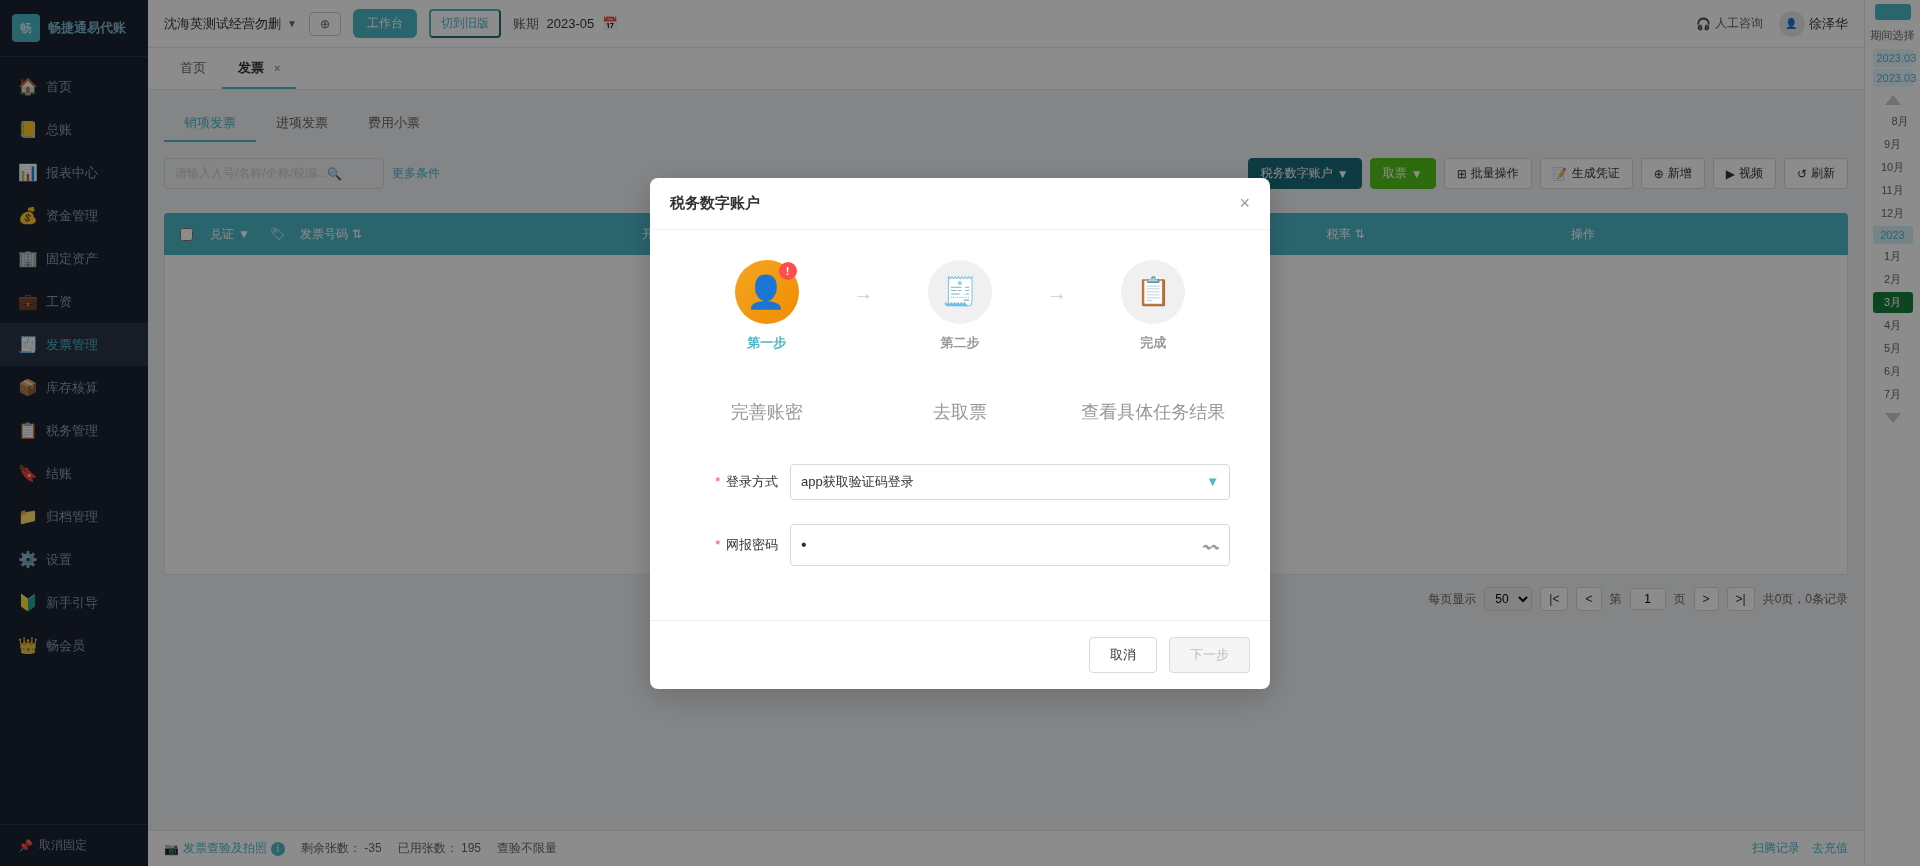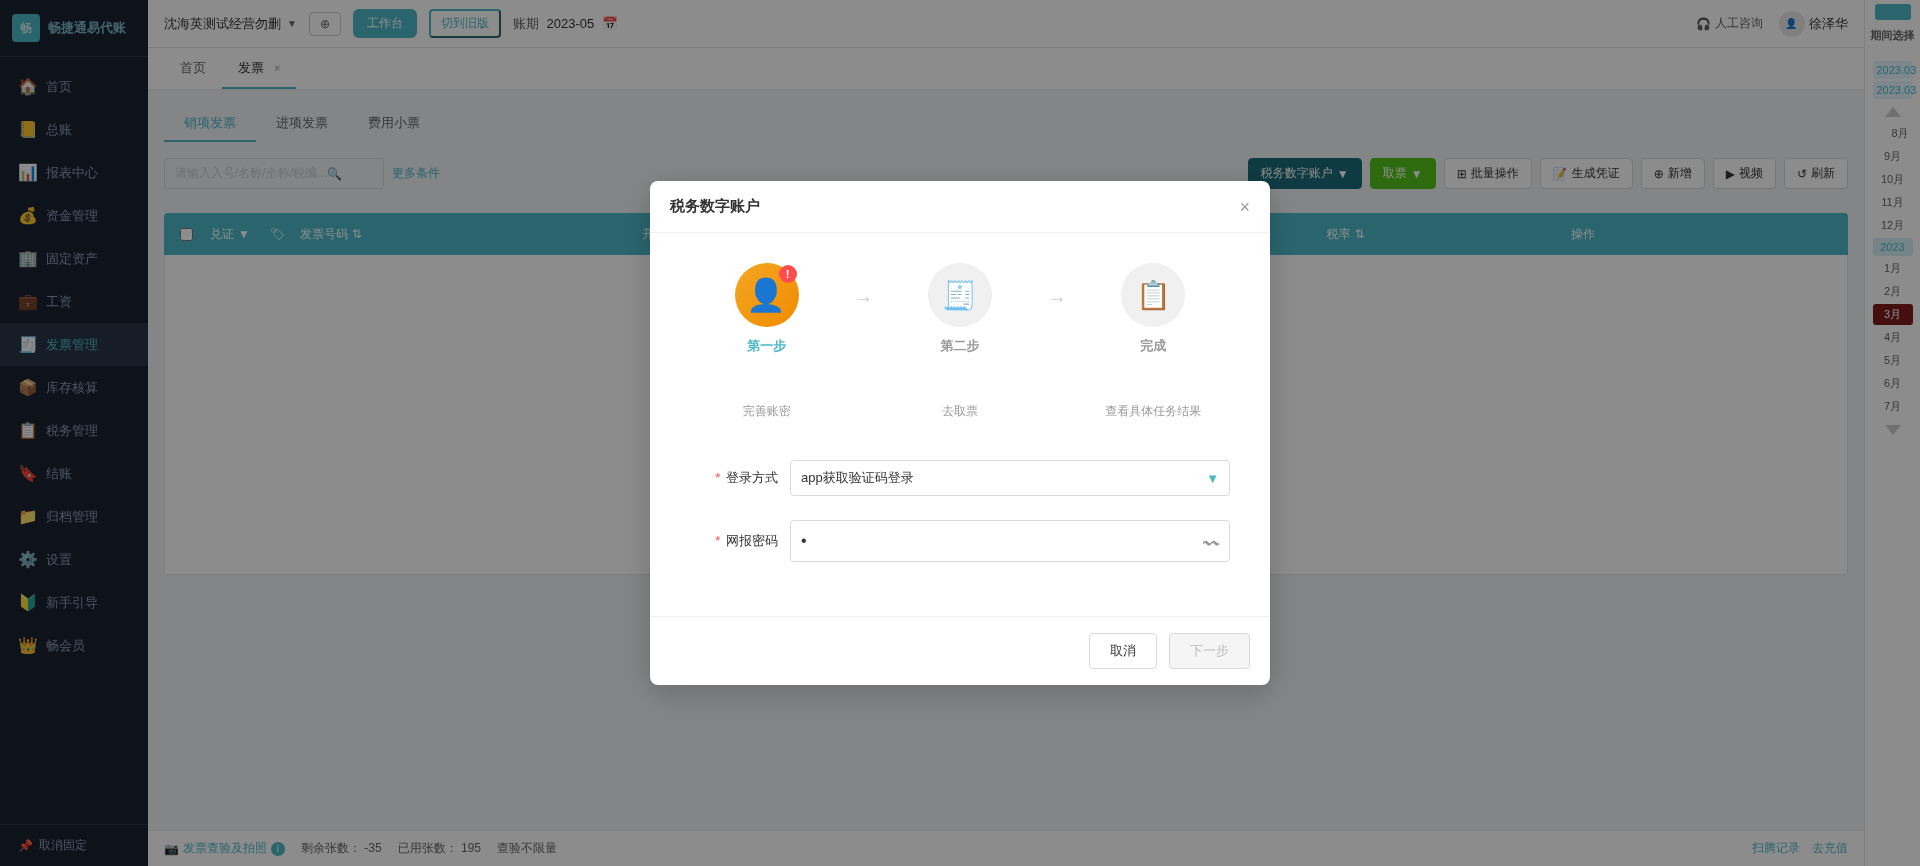--- a/index.html
+++ b/index.html
@@ -32,21 +32,21 @@
     .topbar-btn-copy { background: transparent; border: 1px solid #ccc; color: #666; }
     .topbar-btn-workspace { background: #4db8c8; border: none; color: white; padding: 6px 14px; border-radius: 6px; }
     .topbar-right { margin-left: auto; display: flex; align-items: center; gap: 16px; }
     .topbar-service { display: flex; align-items: center; gap: 4px; color: #666; font-size: 12px; cursor: pointer; }
     .topbar-user { display: flex; align-items: center; gap: 4px; color: #333; font-size: 13px; cursor: pointer; }
     .user-avatar { width: 26px; height: 26px; background: #e8e8e8; border-radius: 50%; display: flex; align-items: center; justify-content: center; font-size: 10px; color: #999; }
 
     
     .page-tabs { background: #fff; padding: 0 16px; display: flex; align-items: center; border-bottom: 1px solid #e8e8e8; height: 42px; flex-shrink: 0; }
     .page-tab { padding: 10px 16px; font-size: 13px; color: #666; cursor: pointer; border-bottom: 2px solid transparent; display: flex; align-items: center; gap: 6px; }
-    .page-tab.active { color: #333; border-bottom: 2px solid #4db8c8; font-weight: 400; }
+    .page-tab.active { color: #333; border-bottom: 2px solid #4db8c8; font-weight: 700; }
     .page-tab-close { font-size: 11px; color: #999; margin-left: 4px; cursor: pointer; }
 
     
     .invoice-content { flex: 1; padding: 16px; overflow: auto; position: relative; }
     .invoice-subtabs { display: flex; gap: 0; margin-bottom: 16px; }
     .invoice-subtab { padding: 8px 20px; font-size: 13px; cursor: pointer; color: #666; border-bottom: 2px solid transparent; }
     .invoice-subtab.active { color: #4db8c8; border-bottom: 2px solid #4db8c8; }
 
     
     .toolbar-row { display: flex; align-items: center; justify-content: flex-end; gap: 8px; margin-bottom: 12px; }
@@ -79,21 +79,21 @@
     
     .steps-row { display: flex; align-items: flex-start; justify-content: center; gap: 0; margin-bottom: 40px; }
     .step-item { display: flex; flex-direction: column; align-items: center; flex: 1; position: relative; }
     .step-icon-wrap { width: 64px; height: 64px; border-radius: 50%; display: flex; align-items: center; justify-content: center; margin-bottom: 10px; position: relative; }
     .step-icon-wrap.active { background: linear-gradient(135deg, #f5a623, #f08c00); }
     .step-icon-wrap.inactive { background: #f0f0f0; }
     .step-badge { position: absolute; top: 2px; right: 2px; width: 18px; height: 18px; background: #ff4d4f; border-radius: 50%; display: flex; align-items: center; justify-content: center; color: #fff; font-size: 11px; font-weight: bold; }
     .step-arrow { display: flex; align-items: center; padding-top: 22px; color: #ccc; font-size: 20px; flex: 0 0 40px; justify-content: center; }
     .step-label { font-size: 13px; font-weight: 600; color: #4db8c8; margin-bottom: 4px; }
     .step-label.inactive { color: #999; }
-    .step-sublabel { font-size: 12px; color: #999; margin-top: 44px; }
+    .step-sublabel { font-size: 18px; color: #999; margin-top: 44px; }
 
     
     .form-row { display: flex; align-items: center; margin-bottom: 24px; }
     .form-label { width: 100px; text-align: right; padding-right: 12px; font-size: 13px; color: #333; flex-shrink: 0; }
     .form-label .required { color: #ff4d4f; margin-right: 2px; }
     .form-control { flex: 1; border: 1px solid #d9d9d9; border-radius: 4px; padding: 8px 10px; font-size: 13px; color: #333; display: flex; align-items: center; justify-content: space-between; cursor: pointer; min-height: 36px; }
     .form-control input { border: none; outline: none; width: 100%; font-size: 13px; background: transparent; }
     .form-control.password-field { position: relative; }
     .password-toggle { color: #999; cursor: pointer; font-size: 16px; }
     .form-control-select { flex: 1; border: 1px solid #d9d9d9; border-radius: 4px; padding: 8px 10px; font-size: 13px; color: #333; display: flex; align-items: center; justify-content: space-between; cursor: pointer; min-height: 36px; background: #fff; }
@@ -291,20 +291,34 @@
           <span>税率</span>
           <span>⇅</span>
         </div>
         <div class="th" style="flex:0.8;">
           <span>操作</span>
         </div>
       </div>
 
       <div style="background:#fff;min-height:320px;border:1px solid #e8e8e8;border-top:none;"></div>
 
+      <div class="pagination-row">
+        <span>每页显示</span>
+        <select style="border:1px solid #d9d9d9;padding:3px 6px;border-radius:3px;font-size:12px;">
+          <option>50</option>
+        </select>
+        <button class="pagination-btn">|&lt;</button>
+        <button class="pagination-btn">&lt;</button>
+        <span>第</span>
+        <input type="text" value="1" style="width: 36px; text-align: center; border: 1px solid rgb(217, 217, 217); border-radius: 3px; padding: 3px; font-size: 12px;">
+        <span>页</span>
+        <button class="pagination-btn">&gt;</button>
+        <button class="pagination-btn">&gt;|</button>
+        <span>共0页，0条记录</span>
+      </div>
     </div>
 
     <div class="bottom-bar">
       <span style="color:#4db8c8;cursor:pointer;display:flex;align-items:center;gap:4px;">
         <span>📷</span>
         <span>发票查验及拍照</span>
         <span style="background:#4db8c8;color:#fff;border-radius:50%;width:14px;height:14px;display:inline-flex;align-items:center;justify-content:center;font-size:10px;">i</span>
       </span>
       <span>
         <span>剩余张数：</span>
@@ -317,37 +331,37 @@
       <span>查验不限量</span>
       <div style="margin-left:auto;display:flex;gap:12px;">
         <span style="color:#4db8c8;cursor:pointer;">扫腾记录</span>
         <span style="color:#4db8c8;cursor:pointer;">去充值</span>
       </div>
     </div>
   </div>
 
   <div style="width:56px;background:#fff;border-left:1px solid #e8e8e8;display:flex;flex-direction:column;align-items:center;padding:4px 0;overflow-y:auto;flex-shrink:0;">
     <div style="background:#4db8c8;color:#fff;writing-mode:vertical-rl;text-align:center;padding:8px 4px;border-radius:3px;font-size:11px;cursor:pointer;margin-bottom:8px;width:36px;text-orientation:mixed;">开票日期</div>
-    <div style="font-size:11px;color:#666;margin-bottom:18px;text-align:center;font-weight:bold;">期间选择</div>
+    <div style="font-size:11px;color:#666;margin-bottom:6px;text-align:center;">期间选择</div>
     <div style="font-size:11px;color:#4db8c8;background:#e6f7ff;border-radius:3px;padding:3px 4px;margin-bottom:2px;width:40px;text-align:center;">2023.03</div>
     <div style="font-size:11px;color:#4db8c8;background:#e6f7ff;border-radius:3px;padding:3px 4px;margin-bottom:2px;width:40px;text-align:center;">2023.03</div>
     <div style="display:flex;align-items:center;justify-content:center;margin:4px 0;">
       <svg width="20" height="14" viewBox="0 0 20 14">
           <polygon points="10,2 18,12 2,12" fill="#ccc"></polygon>
         </svg>
     </div>
     <div style="font-size:11px;color:#666;padding:3px 4px;margin-bottom:2px;width:40px;text-align:right;cursor:pointer;">8月</div>
     <div style="font-size:11px;color:#666;padding:3px 4px;margin-bottom:2px;width:40px;text-align:center;cursor:pointer;">9月</div>
     <div style="font-size:11px;color:#666;padding:3px 4px;margin-bottom:2px;width:40px;text-align:center;cursor:pointer;">10月</div>
     <div style="font-size:11px;color:#666;padding:3px 4px;margin-bottom:2px;width:40px;text-align:center;cursor:pointer;">11月</div>
     <div style="font-size:11px;color:#666;padding:3px 4px;margin-bottom:2px;width:40px;text-align:center;cursor:pointer;">12月</div>
     <div style="font-size:11px;color:#4db8c8;background:#d6f0f5;border-radius:3px;padding:3px 4px;margin-bottom:2px;width:40px;text-align:center;cursor:pointer;">2023</div>
     <div style="font-size:11px;color:#666;padding:3px 4px;margin-bottom:2px;width:40px;text-align:center;cursor:pointer;">1月</div>
     <div style="font-size:11px;color:#666;padding:3px 4px;margin-bottom:2px;width:40px;text-align:center;cursor:pointer;">2月</div>
-    <div style="font-size:11px;color:#fff;background:#7f1d1d;border-radius:3px;padding:3px 4px;margin-bottom:2px;width:40px;text-align:center;cursor:pointer;">3月</div>
+    <div style="font-size:11px;color:#fff;background:#15803d;border-radius:3px;padding:3px 4px;margin-bottom:2px;width:40px;text-align:center;cursor:pointer;">3月</div>
     <div style="font-size:11px;color:#666;padding:3px 4px;margin-bottom:2px;width:40px;text-align:center;cursor:pointer;">4月</div>
     <div style="font-size:11px;color:#666;padding:3px 4px;margin-bottom:2px;width:40px;text-align:center;cursor:pointer;">5月</div>
     <div style="font-size:11px;color:#666;padding:3px 4px;margin-bottom:2px;width:40px;text-align:center;cursor:pointer;">6月</div>
     <div style="font-size:11px;color:#666;padding:3px 4px;margin-bottom:2px;width:40px;text-align:center;cursor:pointer;">7月</div>
     <div style="display:flex;align-items:center;justify-content:center;margin:4px 0;">
       <svg width="20" height="14" viewBox="0 0 20 14">
           <polygon points="10,12 18,2 2,2" fill="#ccc"></polygon>
         </svg>
     </div>
   </div>

